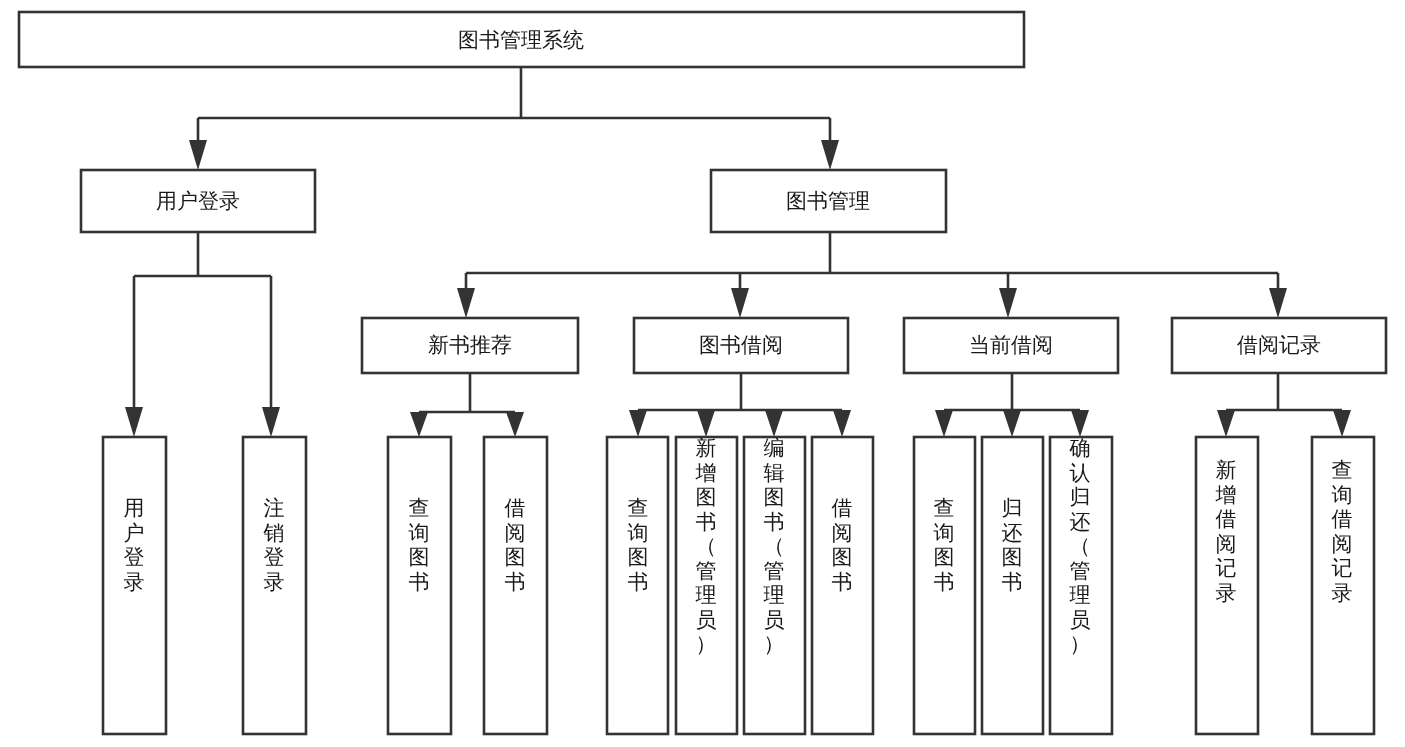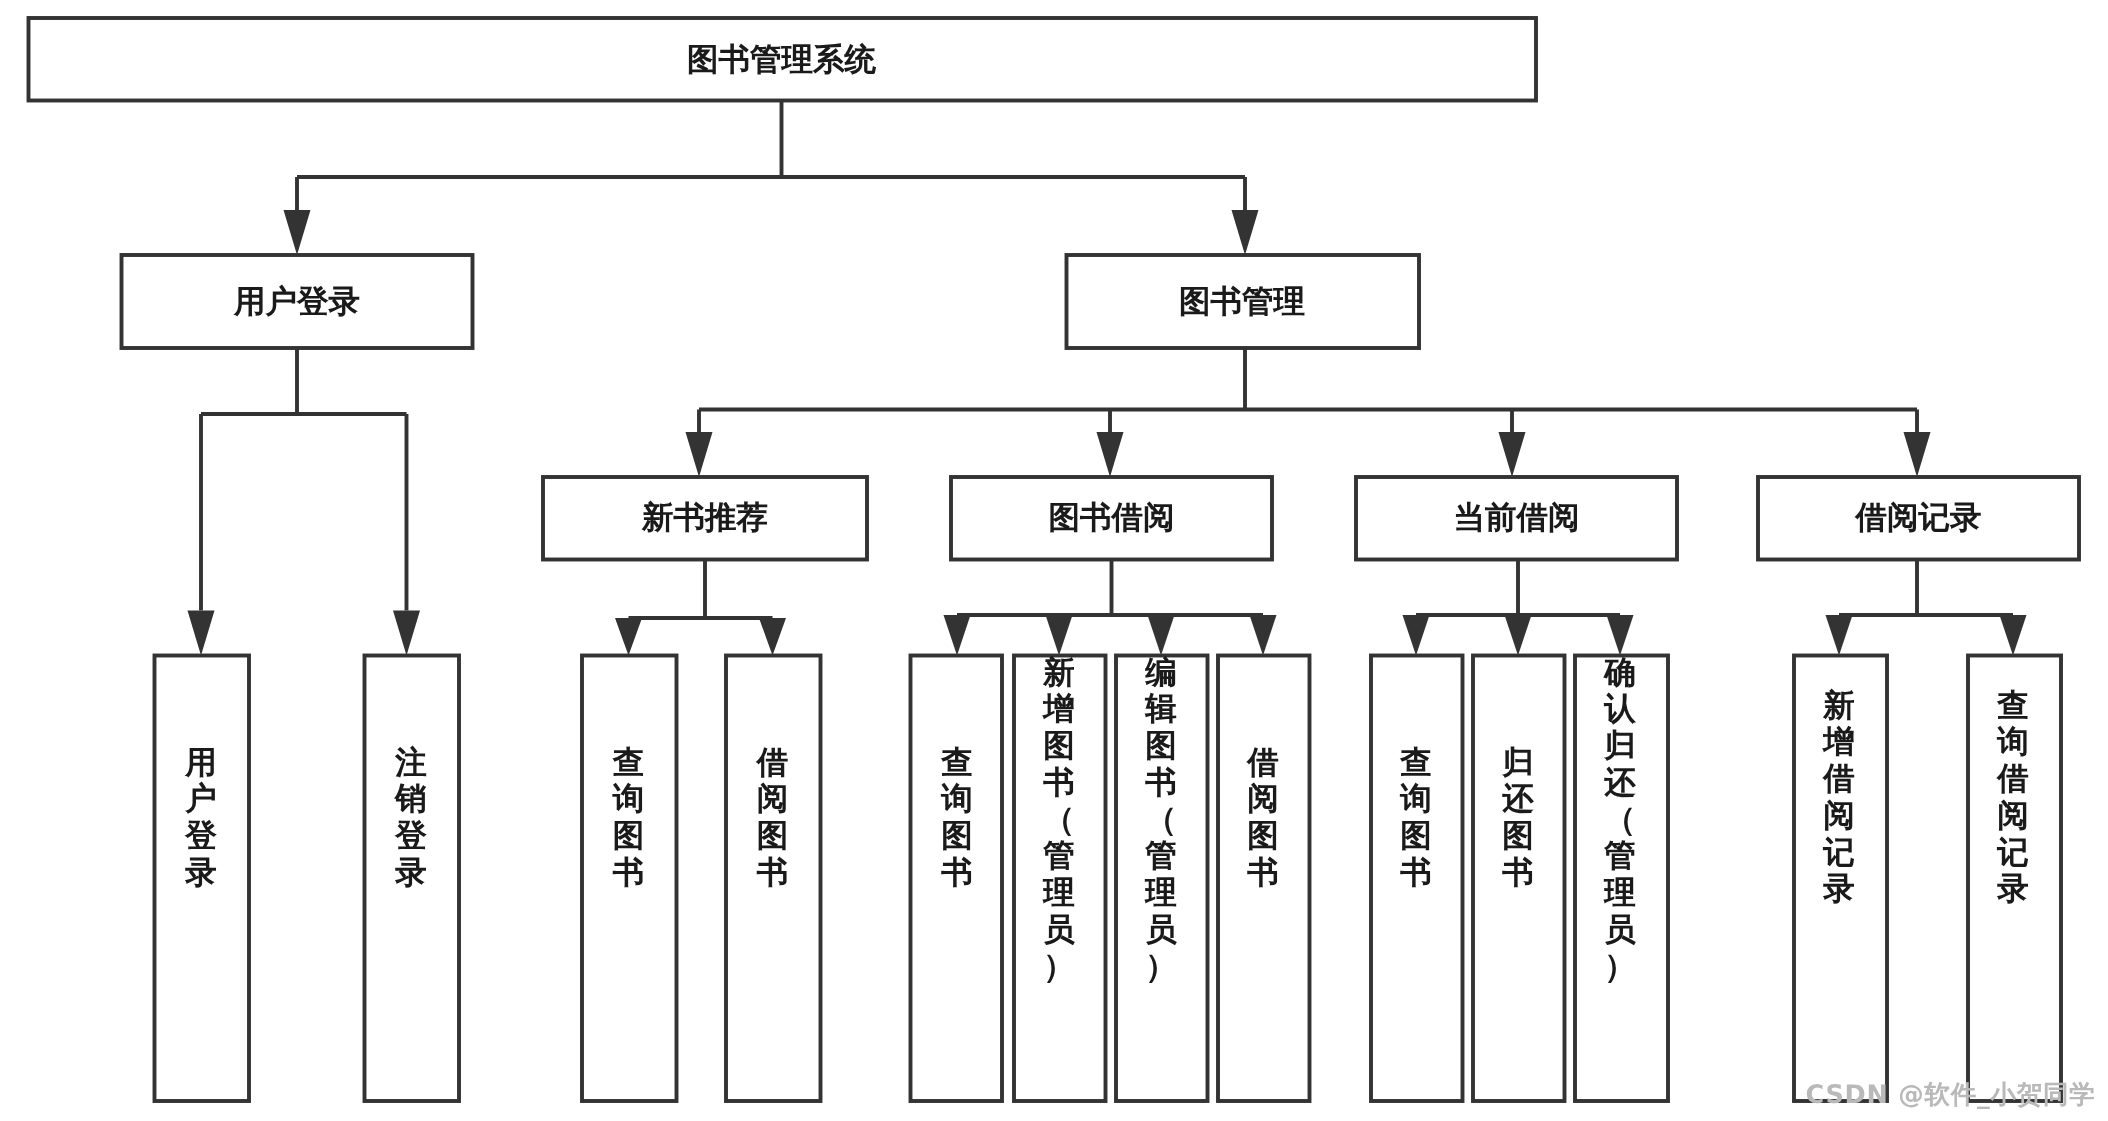--- a/index.html
+++ b/index.html
@@ -10,21 +10,20 @@
   body {
     width: 1405px;
     height: 747px;
     font-family: "DejaVu Sans", "Liberation Sans", sans-serif;
     overflow: hidden;
   }
   #diagram-root {
     position: relative;
     width: 1405px;
     height: 747px;
-    font-weight: bold;
   }
   svg#tree-svg {
     position: absolute;
     top: 0;
     left: 0;
     width: 1405px;
     height: 747px;
   }
   .node-box {
     fill: #ffffff;
@@ -204,14 +203,13 @@
       <rect class="node-box" x="1196" y="437" width="62" height="297"></rect>
       <text class="node-label-vertical" x="1226" y="477"><tspan x="1226" y="477">新</tspan><tspan x="1226" y="501.5">增</tspan><tspan x="1226" y="526">借</tspan><tspan x="1226" y="550.5">阅</tspan><tspan x="1226" y="575">记</tspan><tspan x="1226" y="599.5">录</tspan></text>
     </g>
     <g>
       <rect class="node-box" x="1312" y="437" width="62" height="297"></rect>
       <text class="node-label-vertical" x="1342" y="477"><tspan x="1342" y="477">查</tspan><tspan x="1342" y="501.5">询</tspan><tspan x="1342" y="526">借</tspan><tspan x="1342" y="550.5">阅</tspan><tspan x="1342" y="575">记</tspan><tspan x="1342" y="599.5">录</tspan></text>
     </g>
 
   </svg>
 
-  <div class="watermark">CSDN @软件_小贺同学</div>
 </div>
 
 </body></html>

